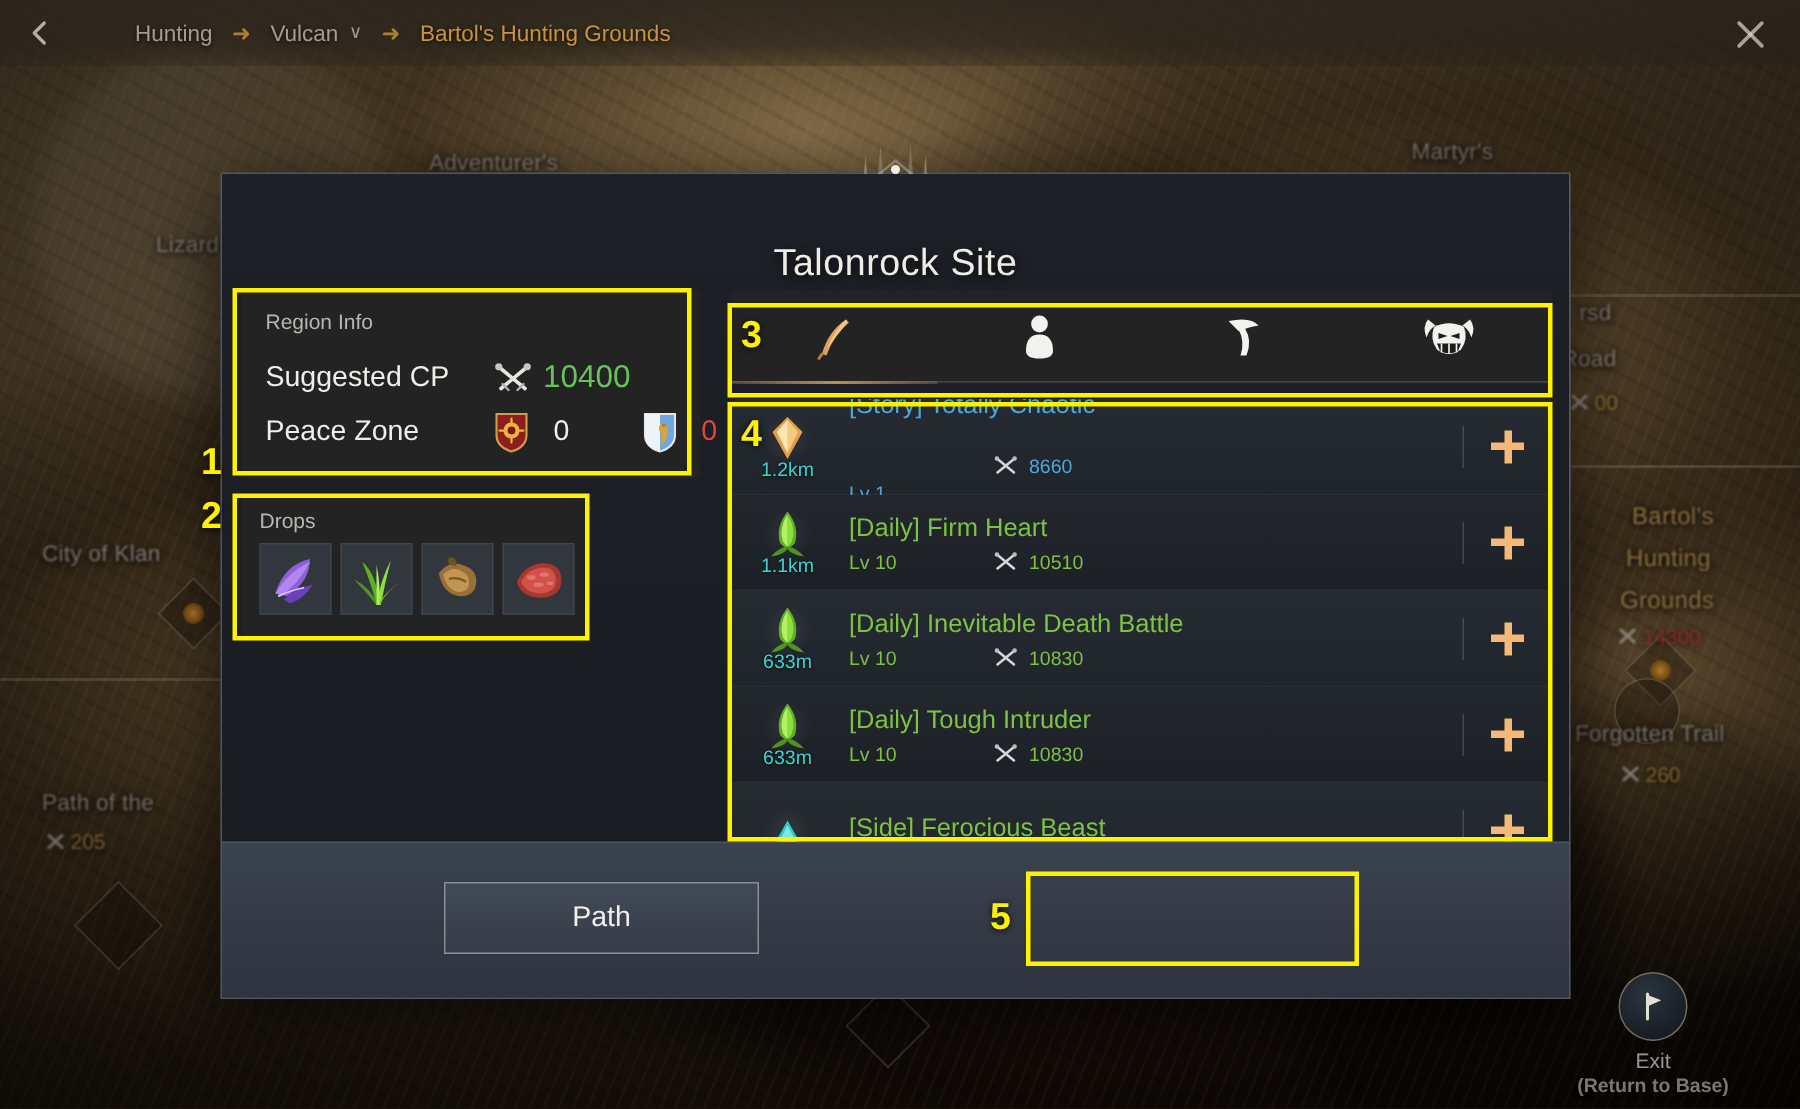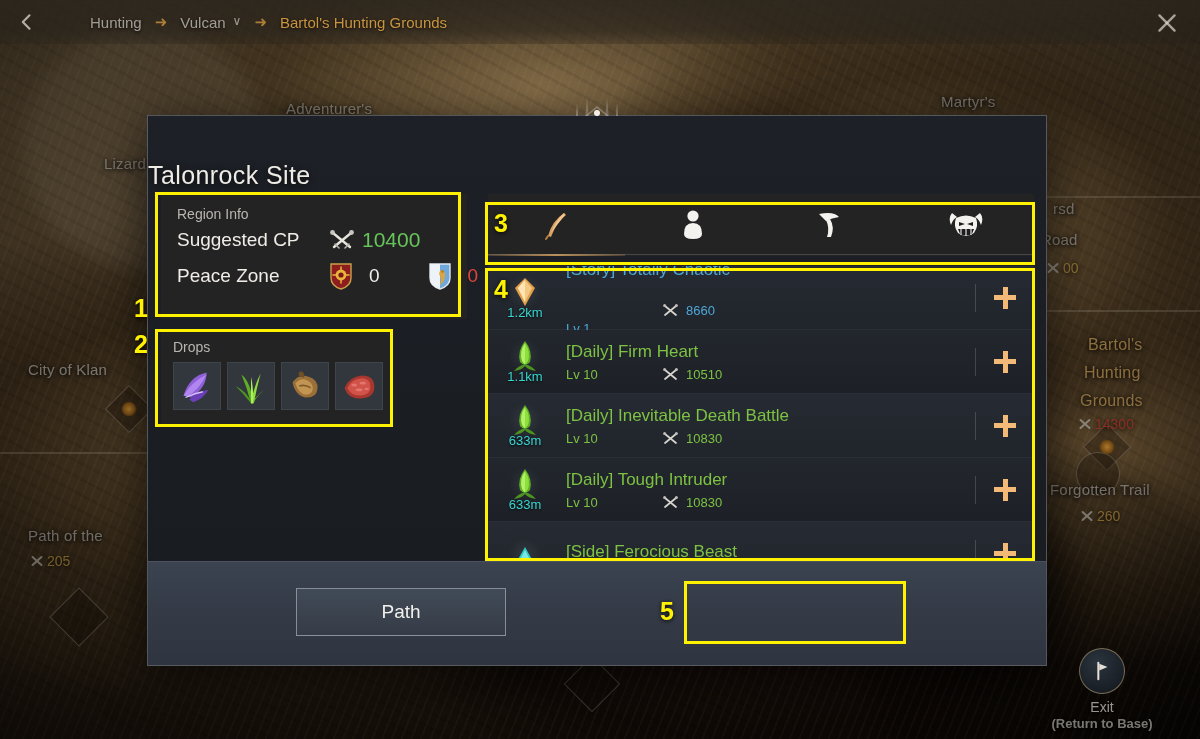--- a/index.html
+++ b/index.html
@@ -143,34 +143,35 @@
 
   
   #emblem {
     position: absolute; left: 50%; top: -23px;
     transform: translateX(-50%);
     width: 160px; height: 84px; pointer-events: none;
   }
 
   #dialog-title {
     position: absolute; top: 45px; left: 0; right: 0;
+    text-align: center;
     font-size: 25px; color: #efece6;
     letter-spacing: .4px;
     text-shadow: 0 2px 7px rgba(0,0,0,.75);
   }
 
   
   #region-info {
     position: absolute; left: 13px; top: 78px;
     width: 306px; height: 125px;
     background: #232323;
     padding: 12px 16px 0 16px;
   }
   .panel-cap {
-    font-size: 14px; color: #b9b6b0; 
+    font-size: 14px; color: #b9b6b0; margin-bottom: 12px;
   }
   .stat-row {
     display: flex; align-items: center; height: 36px;
   }
   .stat-label {
     font-size: 19px; color: #f0ede8; width: 152px; flex: none;
   }
   .stat-val {
     display: flex; align-items: center; gap: 7px;
   }

